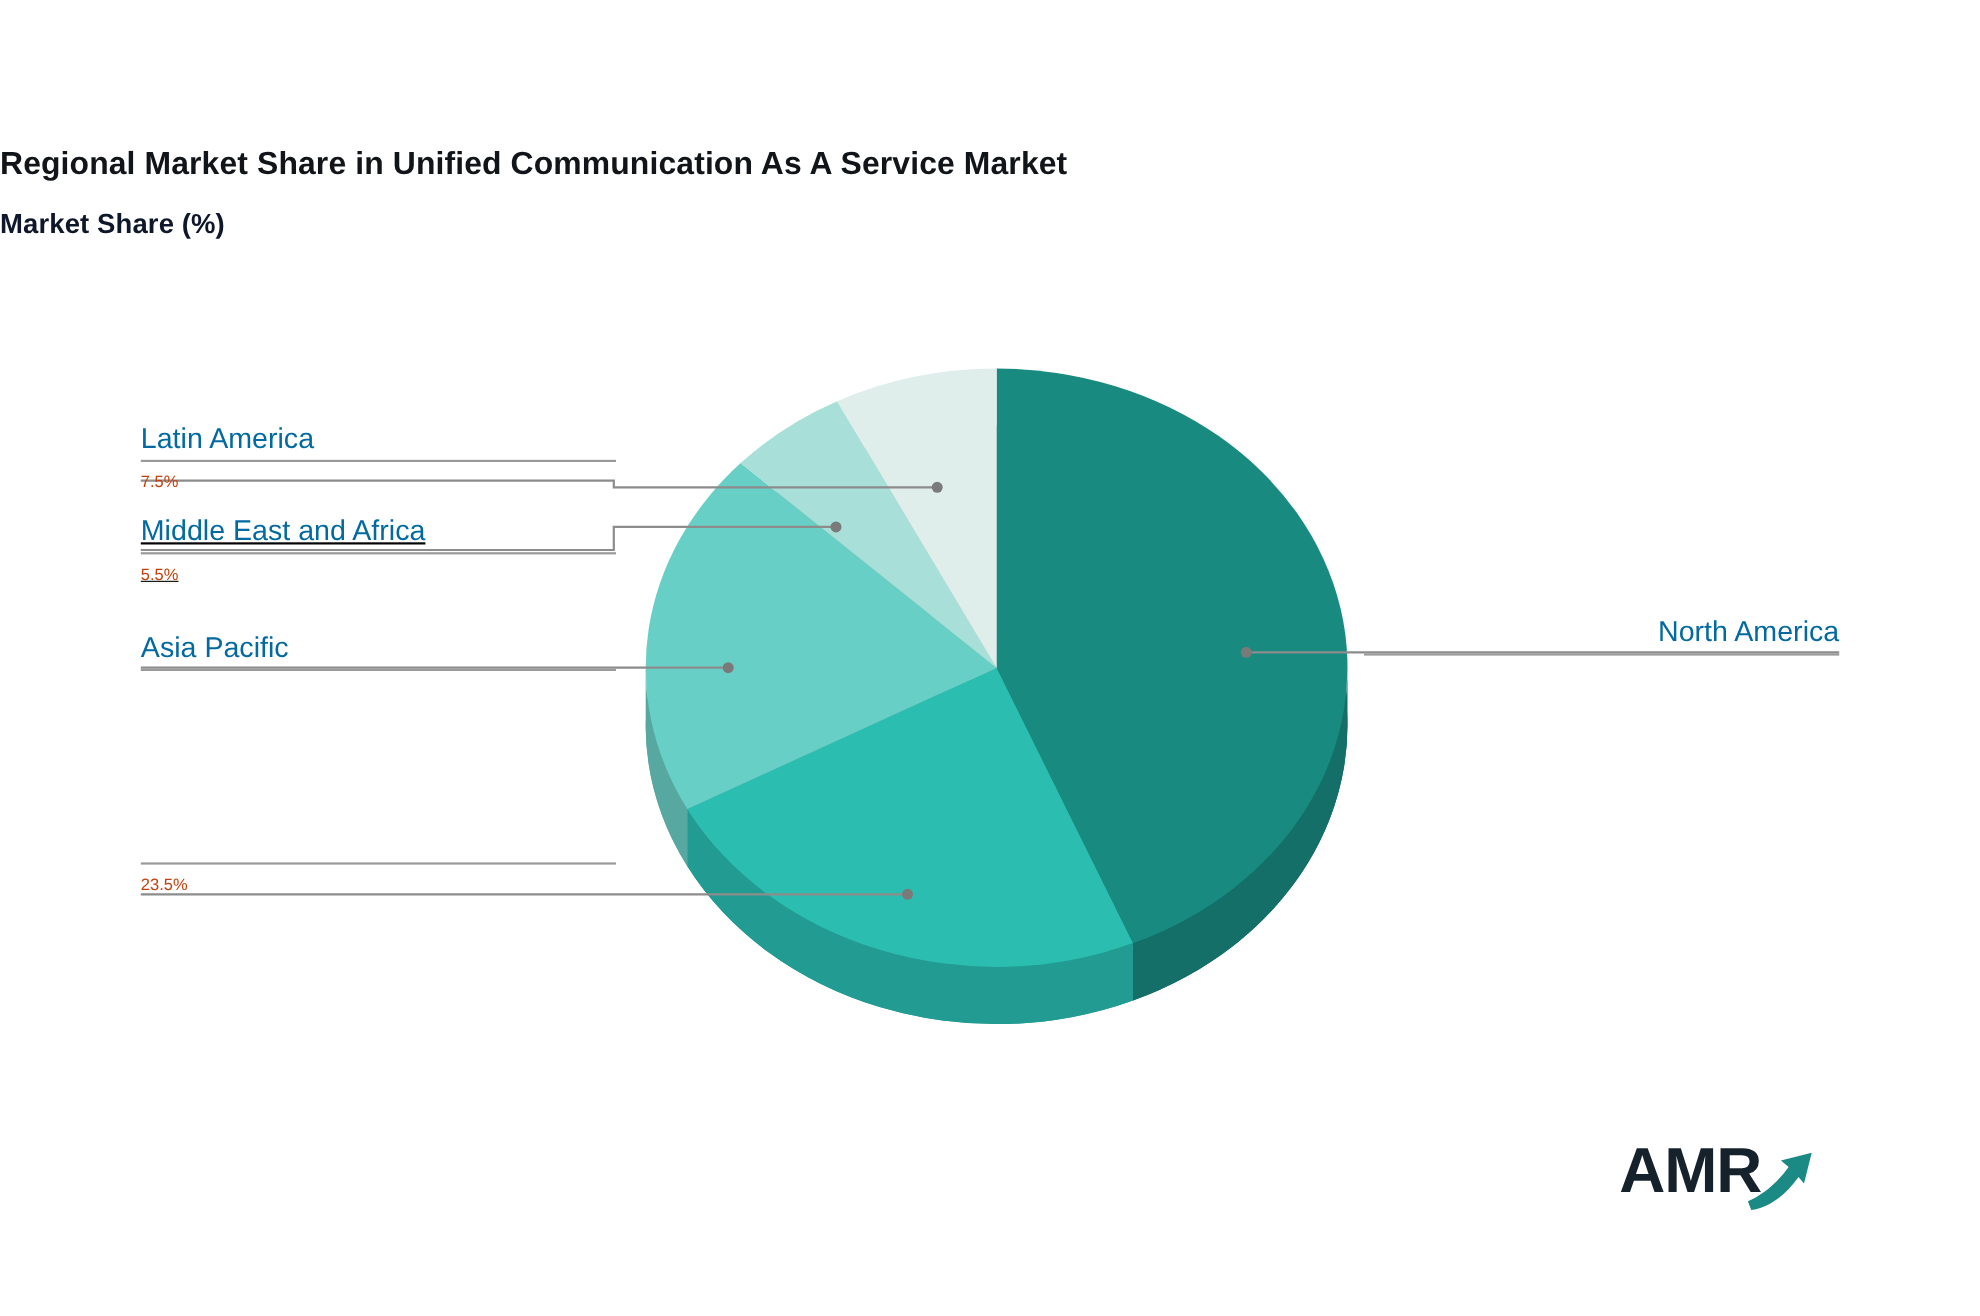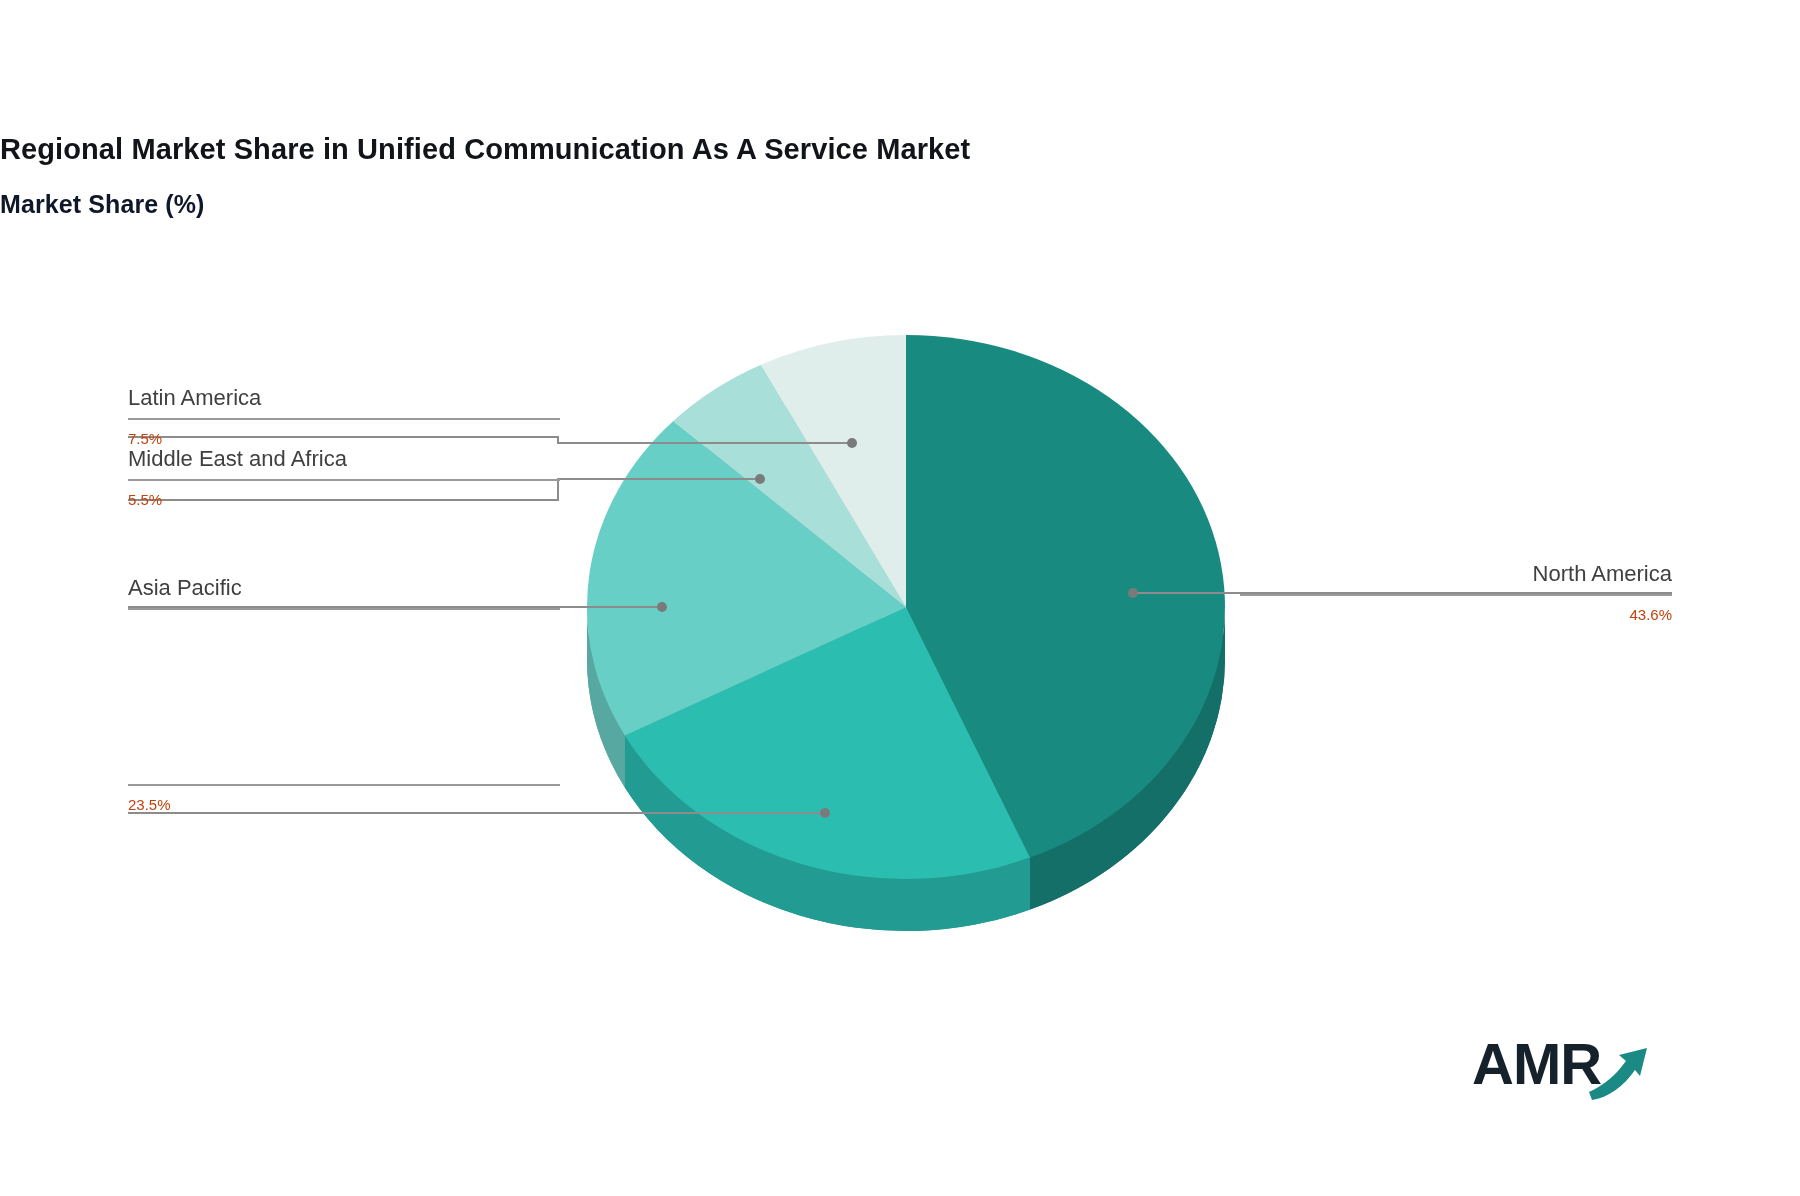--- a/index.html
+++ b/index.html
@@ -56,22 +56,22 @@
     height: 1196px;
     display: block;
   }
 
   
   .callout {
     position: absolute;
     font-family: "Liberation Sans", sans-serif;
   }
   .callout .cl-name {
-    font-size: 22px;
-    color: #404040;
+    font-size: 26px;
+    color: #0369a1;
     line-height: 30px;
     white-space: nowrap;
   }
   .callout .cl-rule {
     height: 2px;
     background: #9a9a9a;
     margin: 5px 0 4px 0;
   }
   .callout .cl-value {
     font-size: 15px;
@@ -153,40 +153,39 @@
       <circle cx="1133" cy="593" r="5" fill="#7a7a7a" stroke="none"></circle>
     </g>
   </svg>
 
   <div class="callout" style="left:128px; top:383px; width:432px;">
     <div class="cl-name">Latin America</div>
     <div class="cl-rule"></div>
     <div class="cl-value">7.5%</div>
   </div>
 
-  <div class="callout" style="left:128px; top:444px; width:432px;">
+  <div class="callout" style="left:128px; top:467px; width:432px;text-decoration:underline;">
     <div class="cl-name">Middle East and Africa</div>
     <div class="cl-rule"></div>
     <div class="cl-value">5.5%</div>
   </div>
 
   <div class="callout" style="left:128px; top:573px; width:432px;">
     <div class="cl-name">Asia Pacific</div>
     <div class="cl-rule"></div>
   </div>
 
   <div class="callout" style="left:128px; top:779px; width:432px;">
     <div class="cl-rule"></div>
     <div class="cl-value">23.5%</div>
   </div>
 
   <div class="callout align-right" style="left:1240px; top:559px; width:432px;">
     <div class="cl-name">North America</div>
     <div class="cl-rule"></div>
-    <div class="cl-value">43.6%</div>
   </div>
 
   <svg id="amr-logo" viewBox="0 0 190 76">
     <text class="amr-text" x="0" y="56">AMR</text>
     <g fill="#1b8a84">
       <path d="M 120,72 C 136,70 152,58 163,42 L 168,48 L 175,20 L 147,27 L 154,33
                C 144,47 131,58 117,64 Z"></path>
       <path d="M 128,44 L 150,36 L 158,56 Z" opacity="0.0"></path>
     </g>
   </svg>

